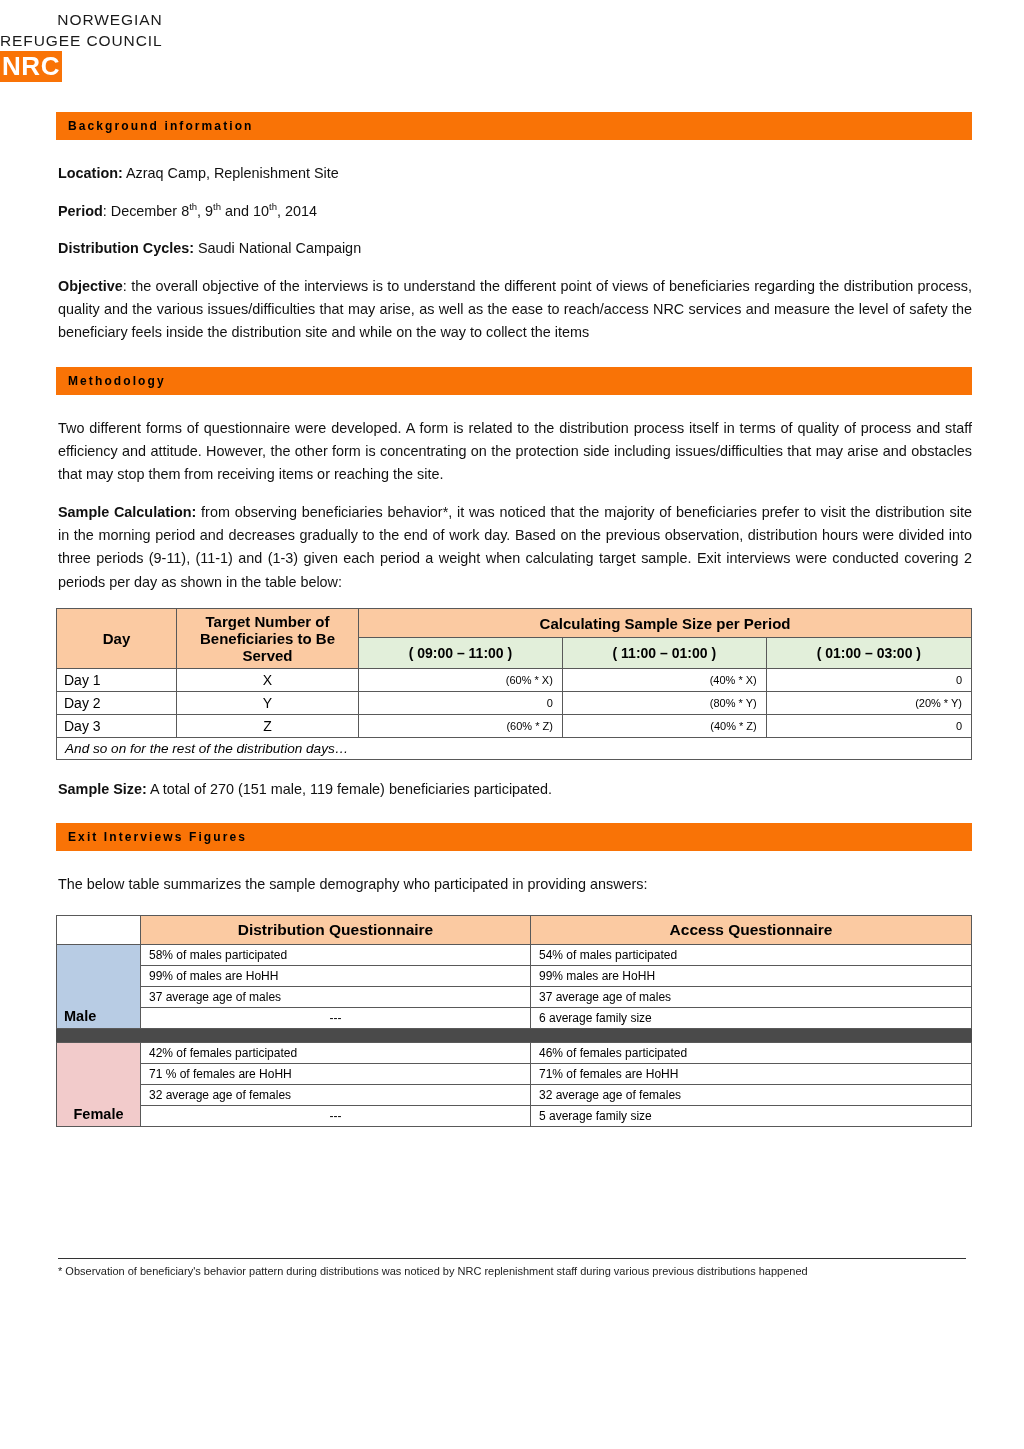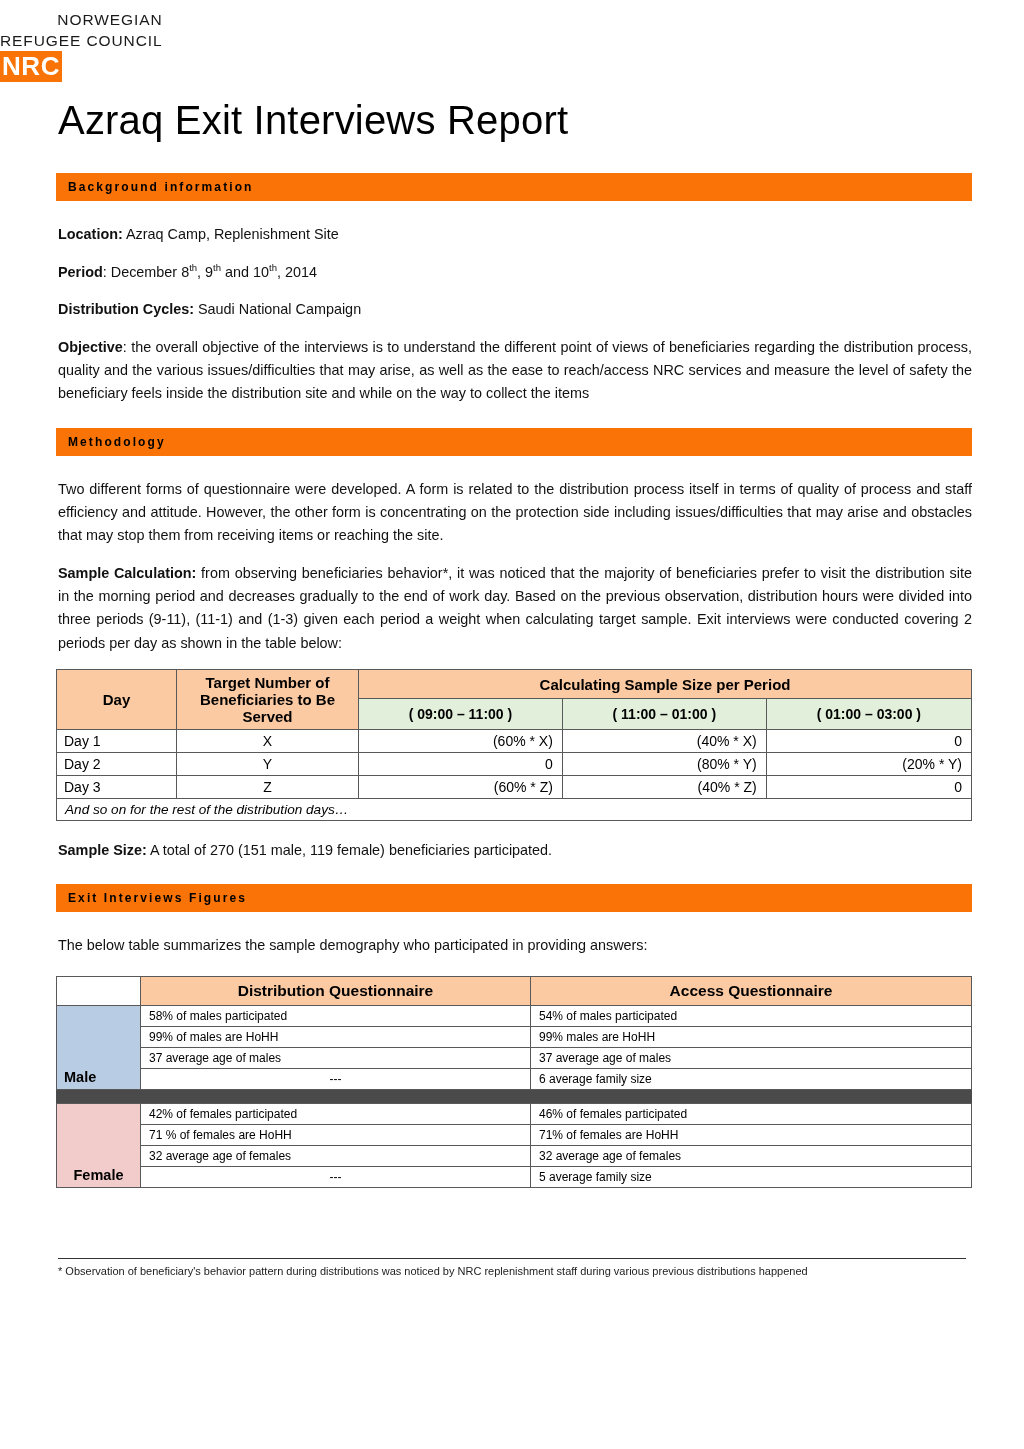--- a/index.html
+++ b/index.html
@@ -110,21 +110,21 @@
   }
   .hdr-green {
     background: #E2EFDA;
     font-weight: bold;
     text-align: center;
     font-size: 14px;
     padding: 5px 4px;
   }
   td.cell-left  { text-align: left;   font-size: 14px; padding: 3px 7px; }
   td.cell-center{ text-align: center; font-size: 14px; padding: 3px 7px; }
-  td.cell-right { text-align: right;  font-size: 14px; padding: 3px 9px; }
+  td.cell-right { text-align: right;  font-size: 11px; padding: 3px 9px; }
   td.note-row {
     font-style: italic;
     font-size: 13.6px;
     text-align: left;
     padding: 3px 8px;
   }
 
   
   .t2 td, .t2 th { font-size: 12px; }
   .t2 .corner { background: #ffffff; border: 1px solid #595959; }
@@ -189,21 +189,20 @@
   <div class="logo-row">
     <div class="logo-wordmark">
       <div>NORWEGIAN</div>
       <div>REFUGEE COUNCIL</div>
     </div>
     <div class="logo-mark">
       <span>NRC</span>
     </div>
   </div>
 
-  <h1 class="doc-title">Azraq Exit Interviews Report</h1>
 
   <div class="section-bar bar-bg1">Background information</div>
 
   <div class="content">
     <p class="body first">
       <span class="lbl">Location:</span><span> Azraq Camp, Replenishment Site</span>
     </p>
     <p class="body">
       <span class="lbl">Period</span><span>: December 8</span><sup>th</sup><span>, 9</span><sup>th</sup><span> and 10</span><sup>th</sup><span>, 2014</span>
     </p>

